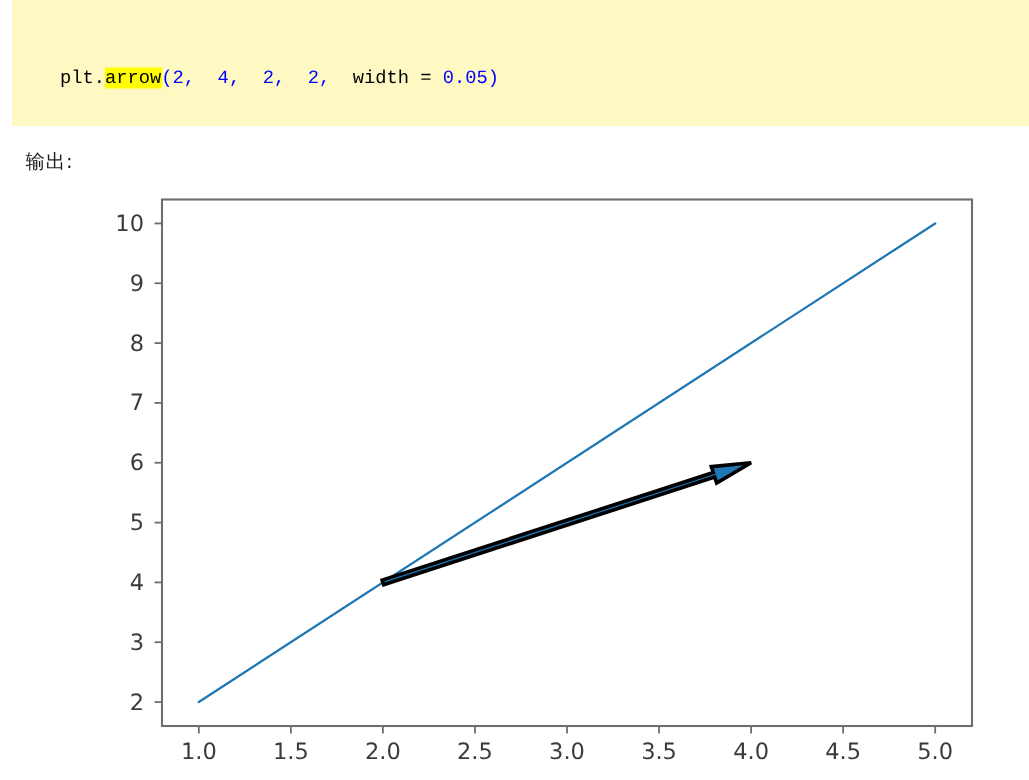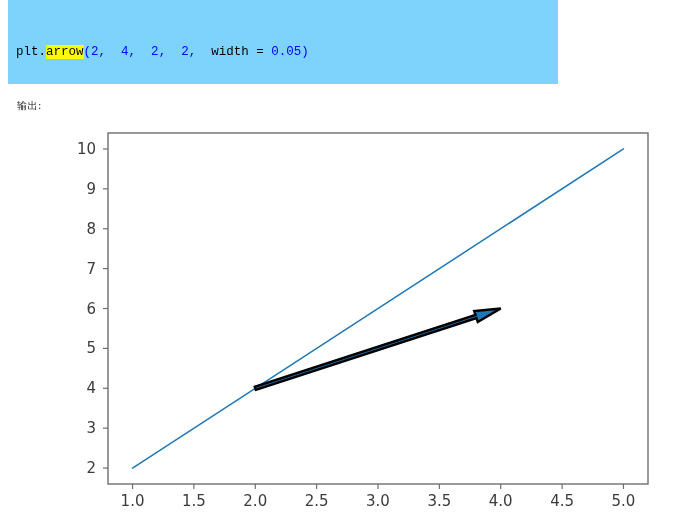--- a/index.html
+++ b/index.html
@@ -14,24 +14,24 @@
     font-family: "Liberation Sans", sans-serif;
     overflow: hidden;
     position: relative;
   }
 
   
   .code-block {
     position: absolute;
     left: 8px;
     top: 0px;
-    width: 550px;
+    width: 678px;
     height: 84px;
-    background: #7dd3fc;
-    padding: 5px 0 0 8px;
+    background: #fef9c3;
+    padding: 5px 0 0 32px;
     font-family: "Liberation Mono", "DejaVu Sans Mono", monospace;
     font-size: 12.5px;
     line-height: 19px;
     white-space: pre;
     color: #000000;
   }
   .code-line { white-space: pre; }
   .tok-plain { color: #000000; }
   .tok-num   { color: #0000ff; }
   .tok-comment { color: #008000; }
@@ -40,21 +40,21 @@
     color: #000000;
   }
   .code-gap { height: 19px; }
 
   
   .output-label {
     position: absolute;
     left: 17px;
     top: 99px;
     font-family: "DejaVu Sans", "Liberation Sans", sans-serif;
-    font-size: 10px;
+    font-size: 13px;
     color: #1a1a1a;
     letter-spacing: 0.5px;
   }
 
   
   .figure {
     position: absolute;
     left: 0px;
     top: 126px;
     width: 686px;

